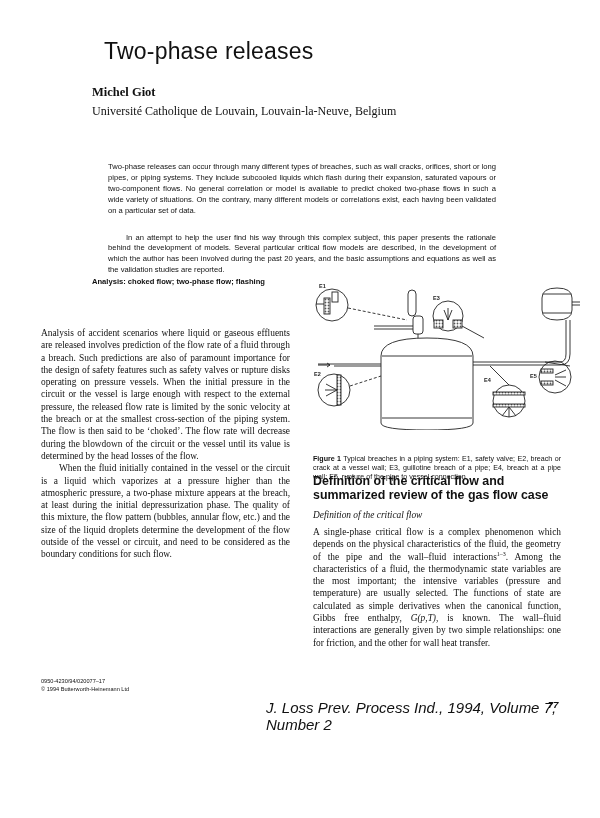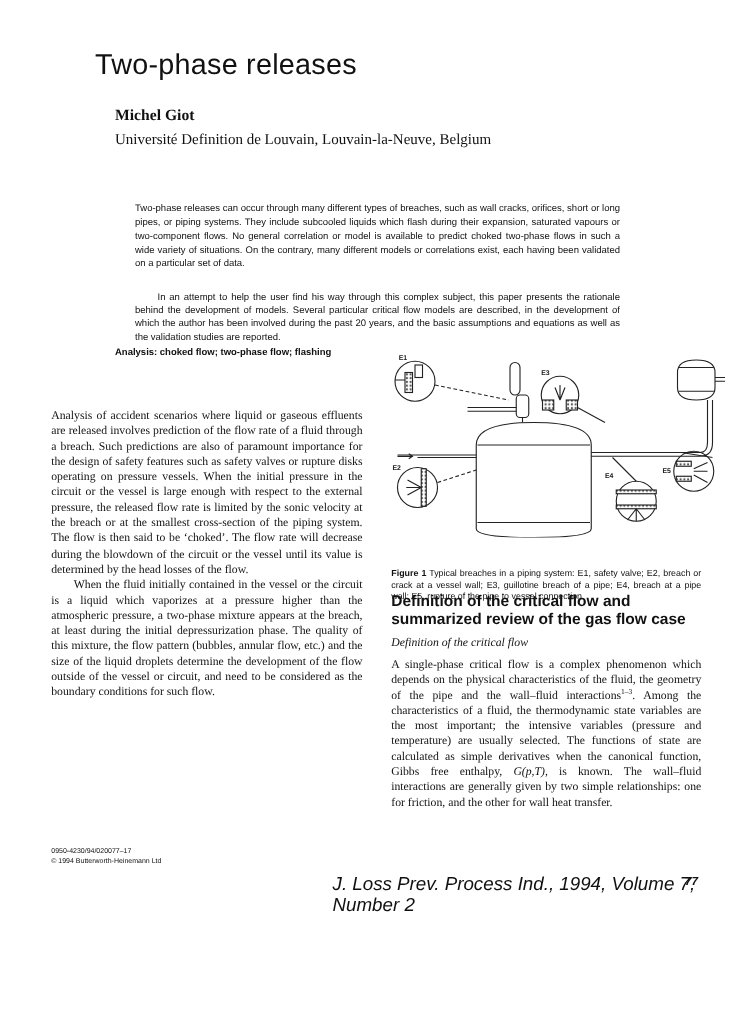--- a/index.html
+++ b/index.html
@@ -1,18 +1,18 @@
 <!DOCTYPE html>
 <html><head>
 <meta charset="utf-8">
 <style>
   html, body { margin:0; padding:0; background:#ffffff; }
   body { width:600px; height:818px; position:relative; overflow:hidden; color:#111; }
   .abs { position:absolute; }
-  .title { left:76px; top:38px; font-family:"Liberation Sans", sans-serif; font-size:23px; color:#111; letter-spacing:0.2px; }
+  .title { left:104px; top:38px; font-family:"Liberation Sans", sans-serif; font-size:23px; color:#111; letter-spacing:0.2px; }
   .author { left:92px; top:85px; font-family:"Liberation Serif", serif; font-weight:bold; font-size:12.5px; }
   .affil { left:92px; top:104px; font-family:"Liberation Serif", serif; font-size:12px; }
   .abstract { left:92px; top:146px; width:420px; font-family:"Liberation Sans", sans-serif; font-size:7.6px; line-height:10.9px; text-align:justify; }
   .abstract p { margin:16px; }
   .abstract p.indent { text-indent:18px; }
   .keywords { left:92px; top:277px; font-family:"Liberation Sans", sans-serif; font-size:7.6px; font-weight:bold; }
   .col { font-family:"Liberation Serif", serif; font-size:9.4px; line-height:12.3px; text-align:justify; }
   .col p { margin:0; }
   .col p.indent { text-indent:18px; }
   .left-col { left:41px; top:327px; width:249px; }
@@ -25,21 +25,21 @@
   .issn { left:41px; top:678px; font-family:"Liberation Sans", sans-serif; font-size:5.6px; line-height:7.5px; }
   .journal { left:266px; top:699px; font-family:"Liberation Sans", sans-serif; font-style:italic; font-size:15px; }
   .pageno { left:548px; top:699px; font-family:"Liberation Sans", sans-serif; font-weight:bold; font-style:italic; font-size:9.4px; }
   sup { font-size:6px; vertical-align:super; line-height:0; }
 </style>
 </head>
 <body>
 
 <div class="abs title">Two-phase releases</div>
 <div class="abs author">Michel Giot</div>
-<div class="abs affil">Université Definition de Louvain, Louvain-la-Neuve, Belgium</div>
+<div class="abs affil">Université Catholique de Louvain, Louvain-la-Neuve, Belgium</div>
 
 <div class="abs abstract">
   <p>Two-phase releases can occur through many different types of breaches, such as wall cracks, orifices, short or long pipes, or piping systems. They include subcooled liquids which flash during their expansion, saturated vapours or two-component flows. No general correlation or model is available to predict choked two-phase flows in such a wide variety of situations. On the contrary, many different models or correlations exist, each having been validated on a particular set of data.</p>
   <p class="indent">In an attempt to help the user find his way through this complex subject, this paper presents the rationale behind the development of models. Several particular critical flow models are described, in the development of which the author has been involved during the past 20 years, and the basic assumptions and equations as well as the validation studies are reported.</p>
 </div>
 <div class="abs keywords">Analysis: choked flow; two-phase flow; flashing</div>
 
 <div class="abs col left-col">
   <p>Analysis of accident scenarios where liquid or gaseous effluents are released involves prediction of the flow rate of a fluid through a breach. Such predictions are also of paramount importance for the design of safety features such as safety valves or rupture disks operating on pressure vessels. When the initial pressure in the circuit or the vessel is large enough with respect to the external pressure, the released flow rate is limited by the sonic velocity at the breach or at the smallest cross-section of the piping system. The flow is then said to be ‘choked’. The flow rate will decrease during the blowdown of the circuit or the vessel until its value is determined by the head losses of the flow.</p>
   <p class="indent">When the fluid initially contained in the vessel or the circuit is a liquid which vaporizes at a pressure higher than the atmospheric pressure, a two-phase mixture appears at the breach, at least during the initial depressurization phase. The quality of this mixture, the flow pattern (bubbles, annular flow, etc.) and the size of the liquid droplets determine the development of the flow outside of the vessel or circuit, and need to be considered as the boundary conditions for such flow.</p>

